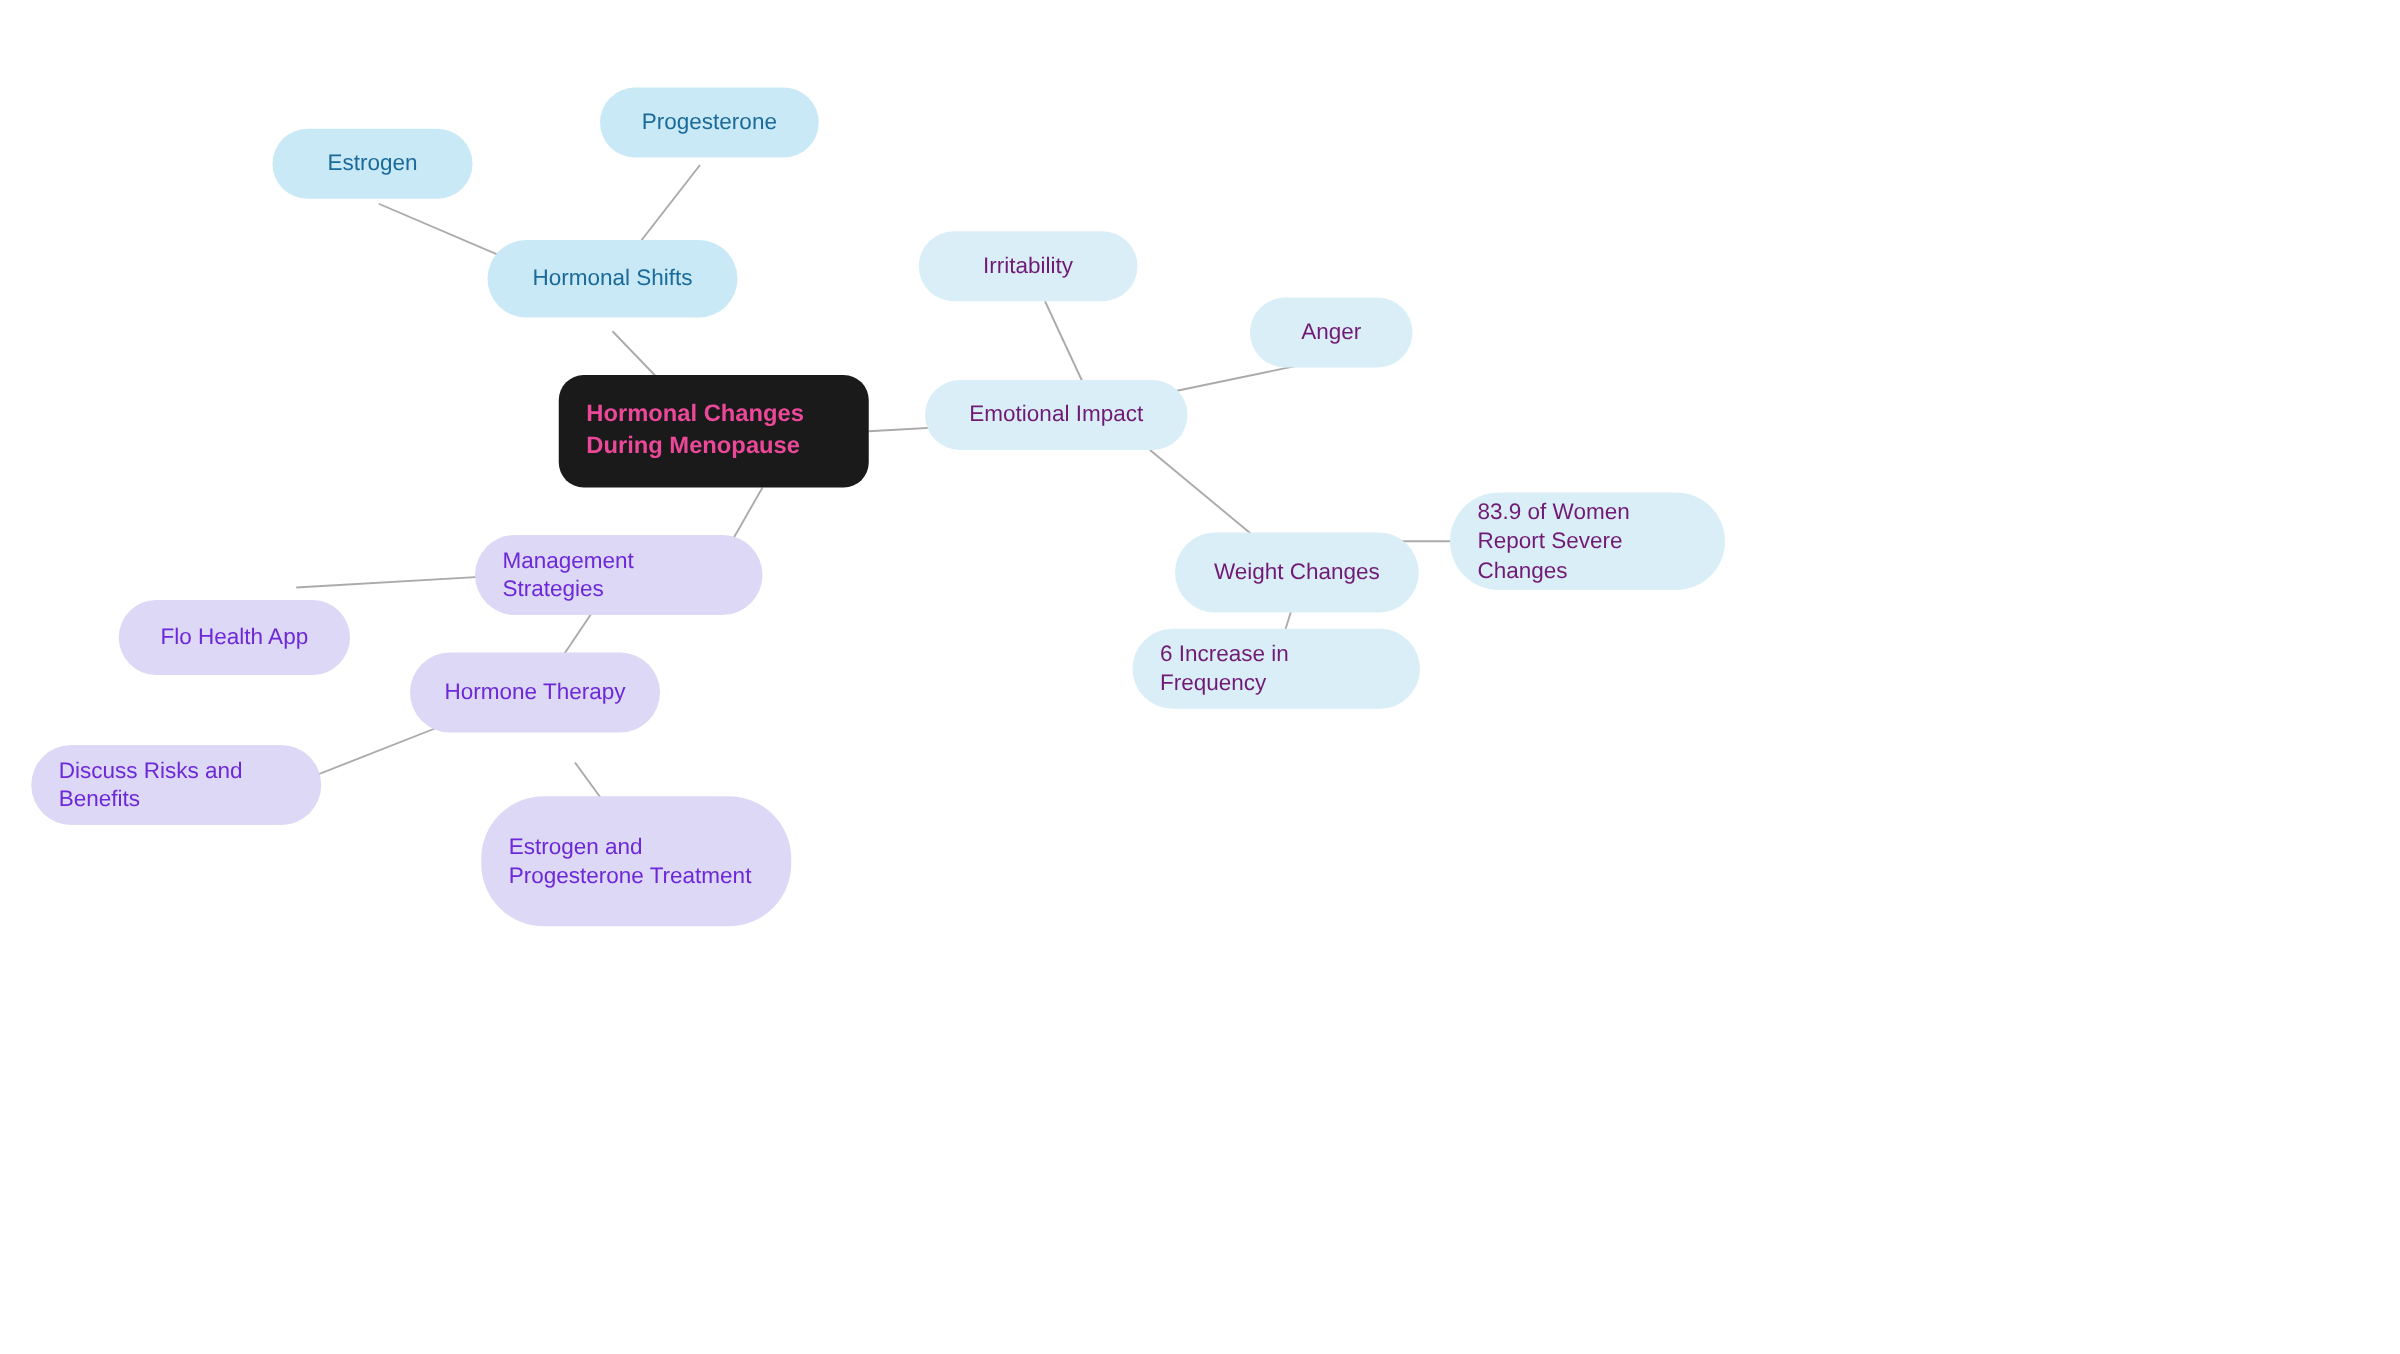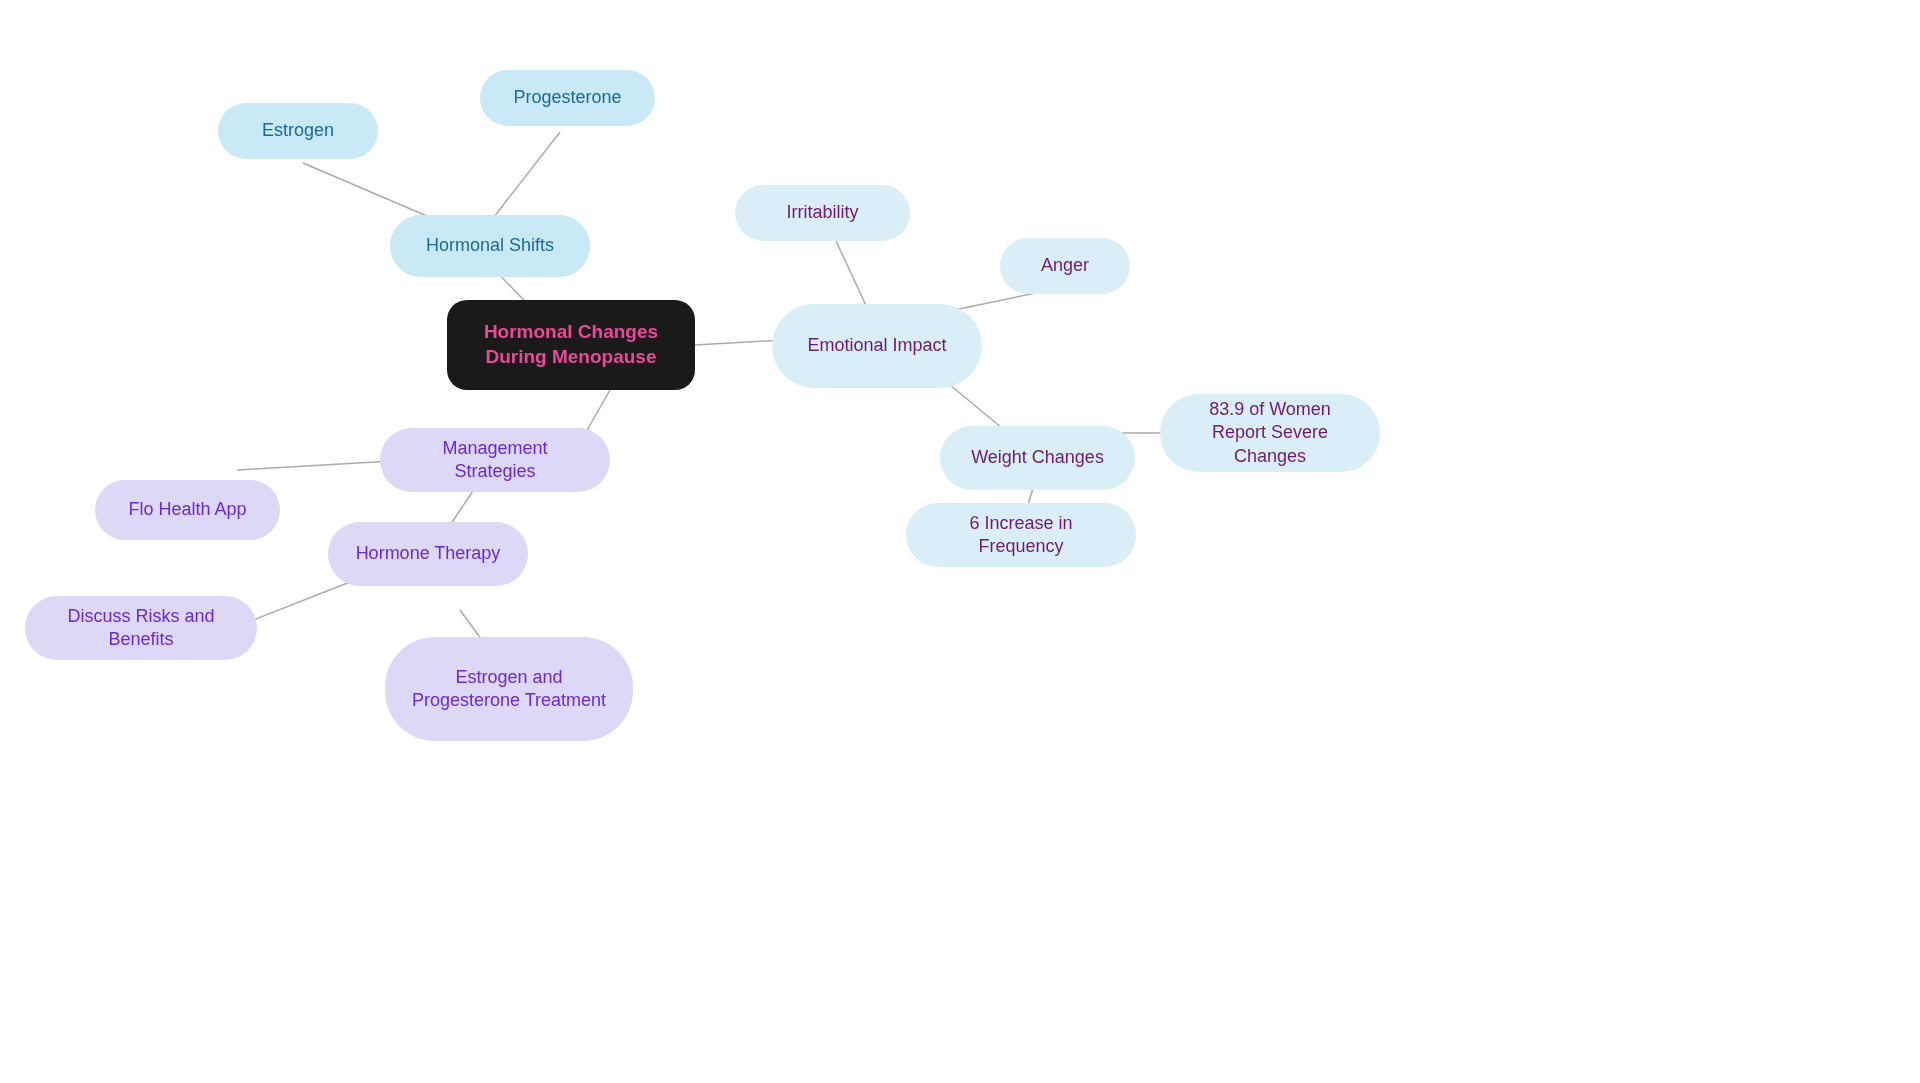--- a/index.html
+++ b/index.html
@@ -19,21 +19,21 @@
       height: 1083px;
       pointer-events: none;
     }
 
     .node {
       position: absolute;
       border-radius: 50px;
       display: flex;
       align-items: center;
       justify-content: center;
-      text-align: center;
+      text-align: left;
       padding: 12px 22px;
       font-size: 18px;
       font-weight: 500;
       cursor: default;
       white-space: normal;
       line-height: 1.3;
     }
 
     .node-center {
       background: #1a1a1a;
@@ -94,33 +94,33 @@
 
   <line x1="355" y1="580" x2="238" y2="626" stroke="#aaa" stroke-width="1.5"></line>
 
   <line x1="460" y1="610" x2="500" y2="665" stroke="#aaa" stroke-width="1.5"></line>
 </svg>
 
 <div class="node node-center" style="left: 447px; top: 300px; width: 248px; height: 90px;">
   <span>Hormonal Changes During Menopause</span>
 </div>
 
-<div class="node node-blue" style="left: 390px; top: 192px; width: 200px; height: 62px; margin-top: 23px;">
+<div class="node node-blue" style="left: 390px; top: 192px; width: 200px; height: 62px;">
   <span>Hormonal Shifts</span>
 </div>
 
 <div class="node node-blue" style="left: 480px; top: 70px; width: 175px; height: 56px;">
   <span>Progesterone</span>
 </div>
 
 <div class="node node-blue" style="left: 218px; top: 103px; width: 160px; height: 56px;">
   <span>Estrogen</span>
 </div>
 
-<div class="node node-lightblue" style="left: 772px; top: 304px; width: 210px; height: 84px;">
+<div class="node node-lightblue" style="left: 740px; top: 304px; width: 210px; height: 56px;">
   <span>Emotional Impact</span>
 </div>
 
 <div class="node node-lightblue" style="left: 735px; top: 185px; width: 175px; height: 56px;">
   <span>Irritability</span>
 </div>
 
 <div class="node node-lightblue" style="left: 1000px; top: 238px; width: 130px; height: 56px;">
   <span>Anger</span>
 </div>

